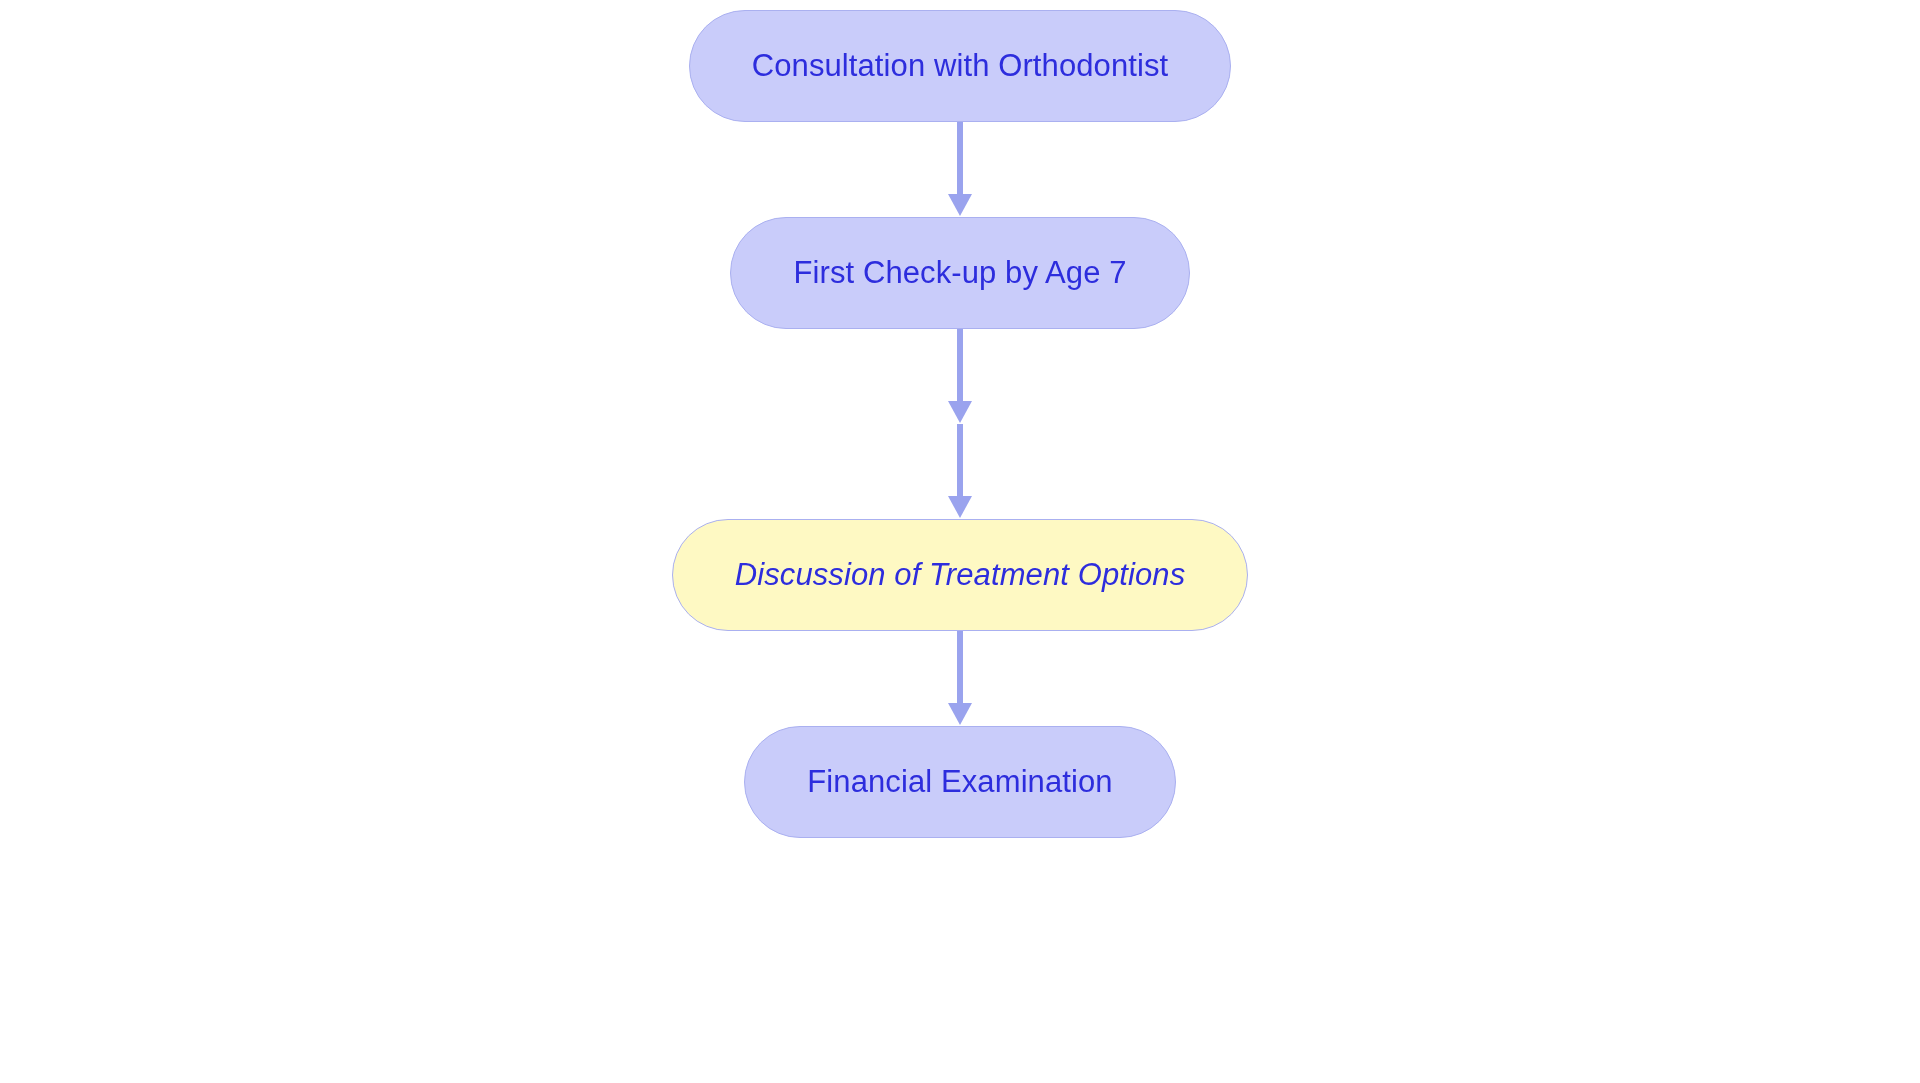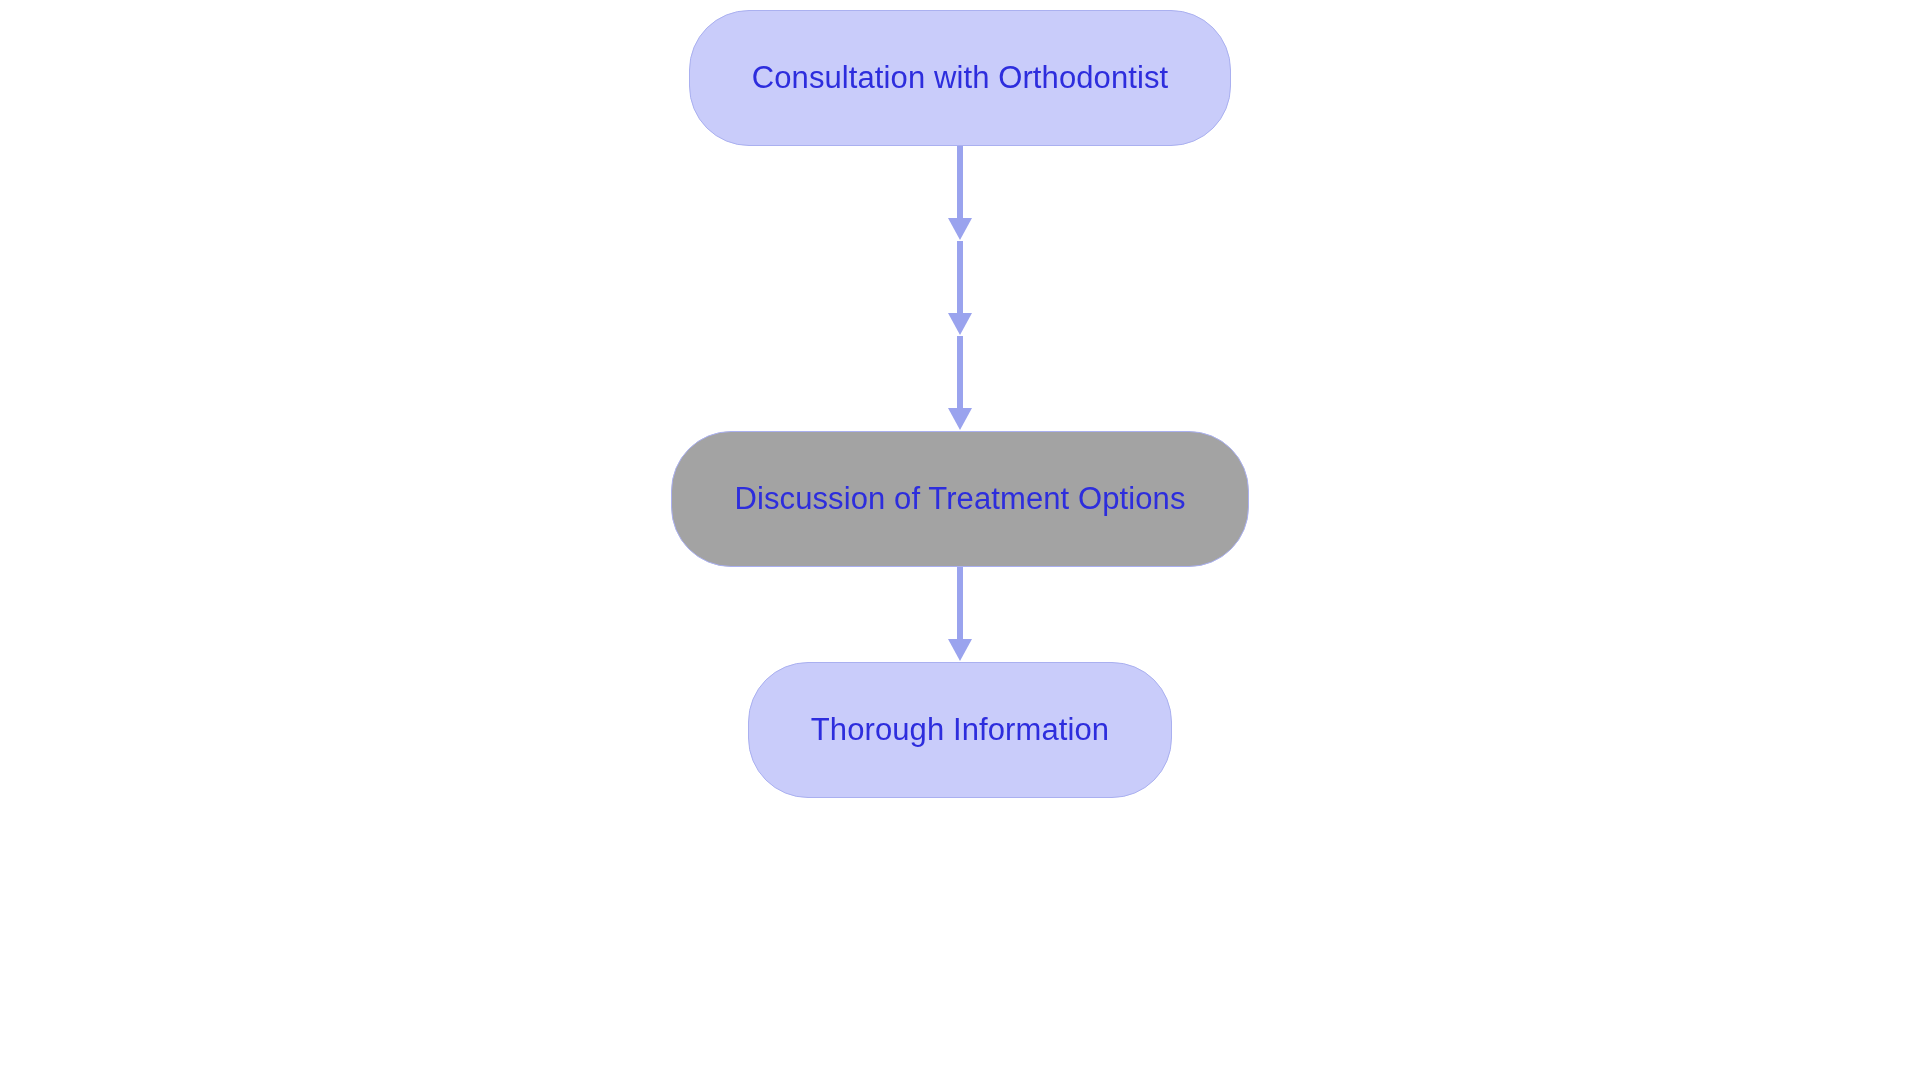--- a/index.html
+++ b/index.html
@@ -30,21 +30,21 @@
     height: 1083px;
     display: flex;
     flex-direction: column;
     align-items: center;
     justify-content: flex-start;
   }
 
   
   .flow-node {
     box-sizing: border-box;
-    height: 136px;
+    height: 112px;
     border-radius: 60px;
     background: #c9ccfa;
     border: 1.6px solid #aab0f0;
     color: #2d2ddd;
     display: flex;
     align-items: center;
     justify-content: center;
     font-size: 31px;
     font-weight: 400;
     letter-spacing: 0.1px;
@@ -89,39 +89,42 @@
 
     <div class="flow-node" style="background: rgb(201, 204, 250); border-color: rgb(170, 176, 240); color: rgb(45, 45, 221);">
       <span class="node-label">Consultation with Orthodontist</span>
     </div>
 
     <svg class="flow-connector" viewBox="0 0 40 95">
       <line class="conn-line" x1="20" y1="0" x2="20" y2="78" style="stroke: rgb(154, 163, 238);"></line>
       <polygon class="conn-head" points="20,94 8,72 32,72" style="fill: rgb(154, 163, 238);"></polygon>
     </svg>
 
+    <div class="flow-node" style="background: rgb(201, 204, 250); border-color: rgb(170, 176, 240); color: rgb(45, 45, 221);">
+      <span class="node-label">First Check-up by Age 7</span>
+    </div>
 
     <svg class="flow-connector" viewBox="0 0 40 95">
       <line class="conn-line" x1="20" y1="0" x2="20" y2="78" style="stroke: rgb(154, 163, 238);"></line>
       <polygon class="conn-head" points="20,94 8,72 32,72" style="fill: rgb(154, 163, 238);"></polygon>
     </svg>
 
 
     <svg class="flow-connector" viewBox="0 0 40 95">
       <line class="conn-line" x1="20" y1="0" x2="20" y2="78" style="stroke: rgb(154, 163, 238);"></line>
       <polygon class="conn-head" points="20,94 8,72 32,72" style="fill: rgb(154, 163, 238);"></polygon>
     </svg>
 
-    <div class="flow-node" style="background: #a3a3a3; border-color: rgb(170, 176, 240); color: rgb(45, 45, 221);">
+    <div class="flow-node" style="background: #fef9c3; border-color: rgb(170, 176, 240); color: rgb(45, 45, 221); font-style: italic;">
       <span class="node-label">Discussion of Treatment Options</span>
     </div>
 
     <svg class="flow-connector" viewBox="0 0 40 95">
       <line class="conn-line" x1="20" y1="0" x2="20" y2="78" style="stroke: rgb(154, 163, 238);"></line>
       <polygon class="conn-head" points="20,94 8,72 32,72" style="fill: rgb(154, 163, 238);"></polygon>
     </svg>
 
     <div class="flow-node" style="background: rgb(201, 204, 250); border-color: rgb(170, 176, 240); color: rgb(45, 45, 221);">
-      <span class="node-label">Thorough Information</span>
+      <span class="node-label">Financial Examination</span>
     </div>
 
   </div>
 </div>
 
 </body></html>

